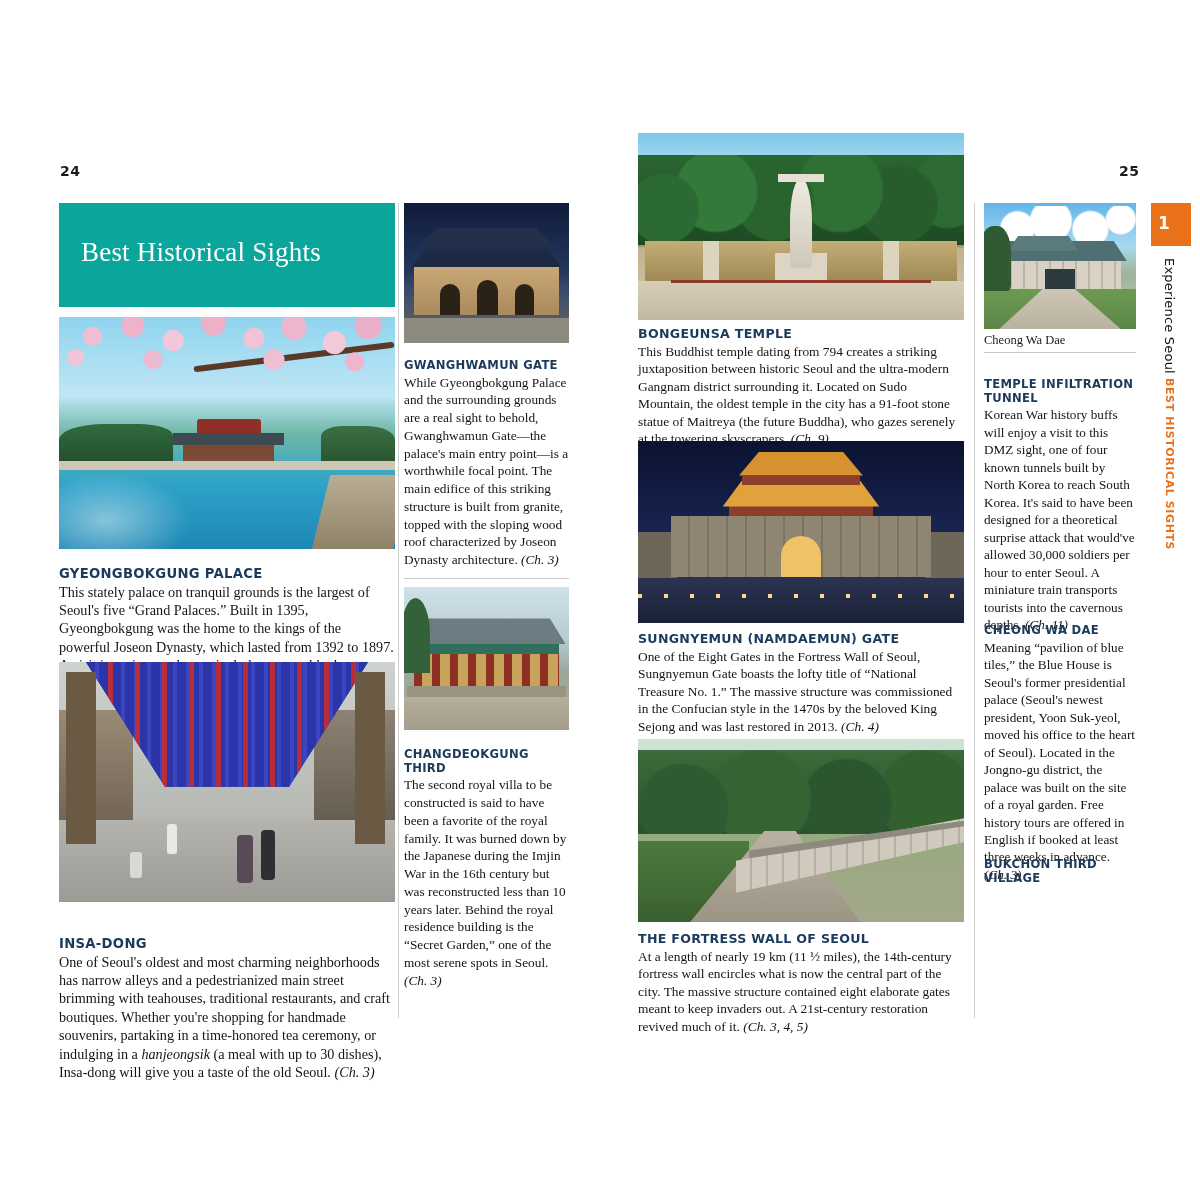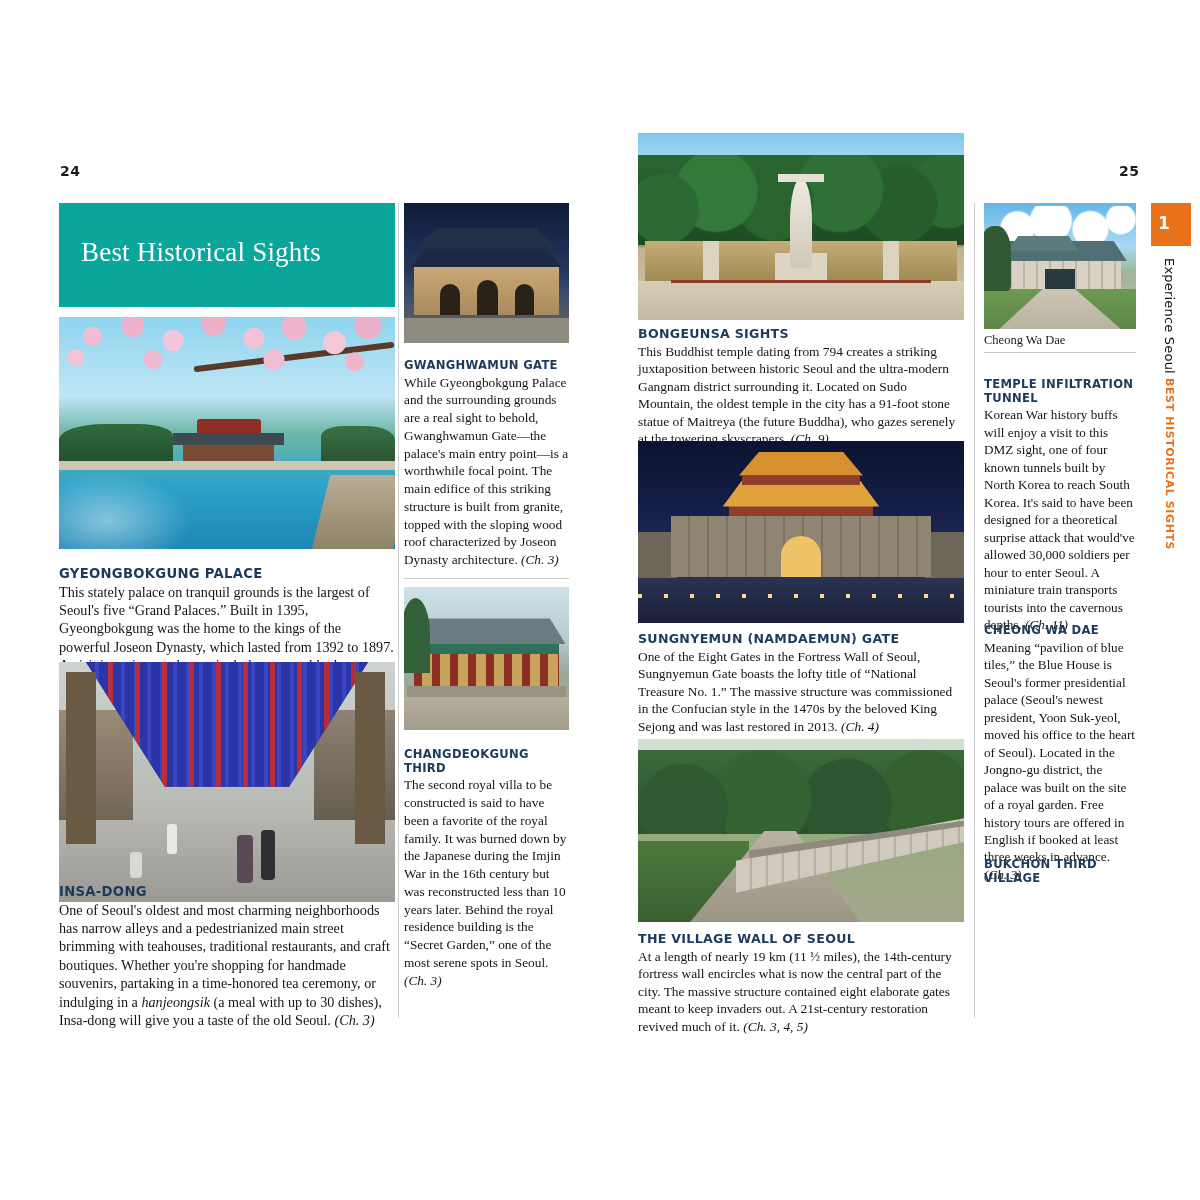--- a/index.html
+++ b/index.html
@@ -308,21 +308,21 @@
     <div class="canopy"></div>
       <div class="reds"></div>
     <div class="tree-l"></div>
       <div class="tree-r"></div>
     <div class="p1"></div>
       <div class="p2"></div>
       <div class="p3"></div>
       <div class="p4"></div>
   </div>
 
-  <div class="col" style="left:59px;top:884px;width:336px;">
+  <div class="col" style="left:59px;top:936px;width:336px;">
     <div class="hdg" style="font-size:13.2px;">INSA-DONG</div>
     <p class="body" style="font-size:14.2px;line-height:1.30;"><span>One of Seoul's oldest and most charming neighborhoods has narrow alleys and a pedestrianized main street brimming with teahouses, traditional restaurants, and craft boutiques. Whether you're shopping for handmade souvenirs, partaking in a time-honored tea ceremony, or indulging in a </span><em>hanjeongsik</em><span> (a meal with up to 30 dishes), Insa-dong will give you a taste of the old Seoul.</span> <em>(Ch. 3)</em></p>
   </div>
 
   <div class="vrule" style="left:398px;top:203px;height:815px;"></div>
 
   <div class="photo" id="ph-gwang">
     <div class="wall"></div>
       <div class="roof2"></div>
       <div class="roof"></div>
@@ -358,21 +358,21 @@
       <div class="ground"></div>
     <div class="lamp-l"></div>
       <div class="lamp-r"></div>
     <div class="plinth"></div>
       <div class="buddha"></div>
       <div class="canopy"></div>
       <div class="rail"></div>
   </div>
 
   <div class="col" style="left:638px;top:327px;width:326px;">
-    <div class="hdg" style="font-size:12.6px;">BONGEUNSA SIGHTS</div>
+    <div class="hdg" style="font-size:12.6px;">BONGEUNSA TEMPLE</div>
     <p class="body" style="font-size:13.4px;line-height:1.30;"><span>This Buddhist temple dating from 794 creates a striking juxtaposition between historic Seoul and the ultra-modern Gangnam district surrounding it. Located on Sudo Mountain, the oldest temple in the city has a 91-foot stone statue of Maitreya (the future Buddha), who gazes serenely at the towering skyscrapers.</span> <em>(Ch. 9)</em></p>
   </div>
 
   <div class="photo" id="ph-sung">
     <div class="road"></div>
       <div class="wall-l"></div>
       <div class="wall-r"></div>
     <div class="stone"></div>
       <div class="arch"></div>
     <div class="mid2"></div>
@@ -390,21 +390,21 @@
   <div class="photo" id="ph-fort">
     <div class="sky"></div>
       <div class="hill"></div>
     <div class="grass"></div>
       <div class="path"></div>
     <div class="wall"></div>
       <div class="wall2"></div>
   </div>
 
   <div class="col" style="left:638px;top:932px;width:326px;">
-    <div class="hdg" style="font-size:12.6px;">THE VILLAGE WALL OF SEOUL</div>
+    <div class="hdg" style="font-size:12.6px;">THE FORTRESS WALL OF SEOUL</div>
     <p class="body" style="font-size:13.4px;line-height:1.30;"><span>At a length of nearly 19 km (11 ½ miles), the 14th-century fortress wall encircles what is now the central part of the city. The massive structure contained eight elaborate gates meant to keep invaders out. A 21st-century restoration revived much of it.</span> <em>(Ch. 3, 4, 5)</em></p>
   </div>
 
   <div class="vrule" style="left:974px;top:203px;height:815px;"></div>
 
   <div class="photo" id="ph-cwd">
     <div class="clouds"></div>
       <div class="lawn"></div>
       <div class="drive"></div>
     <div class="bldg"></div>

